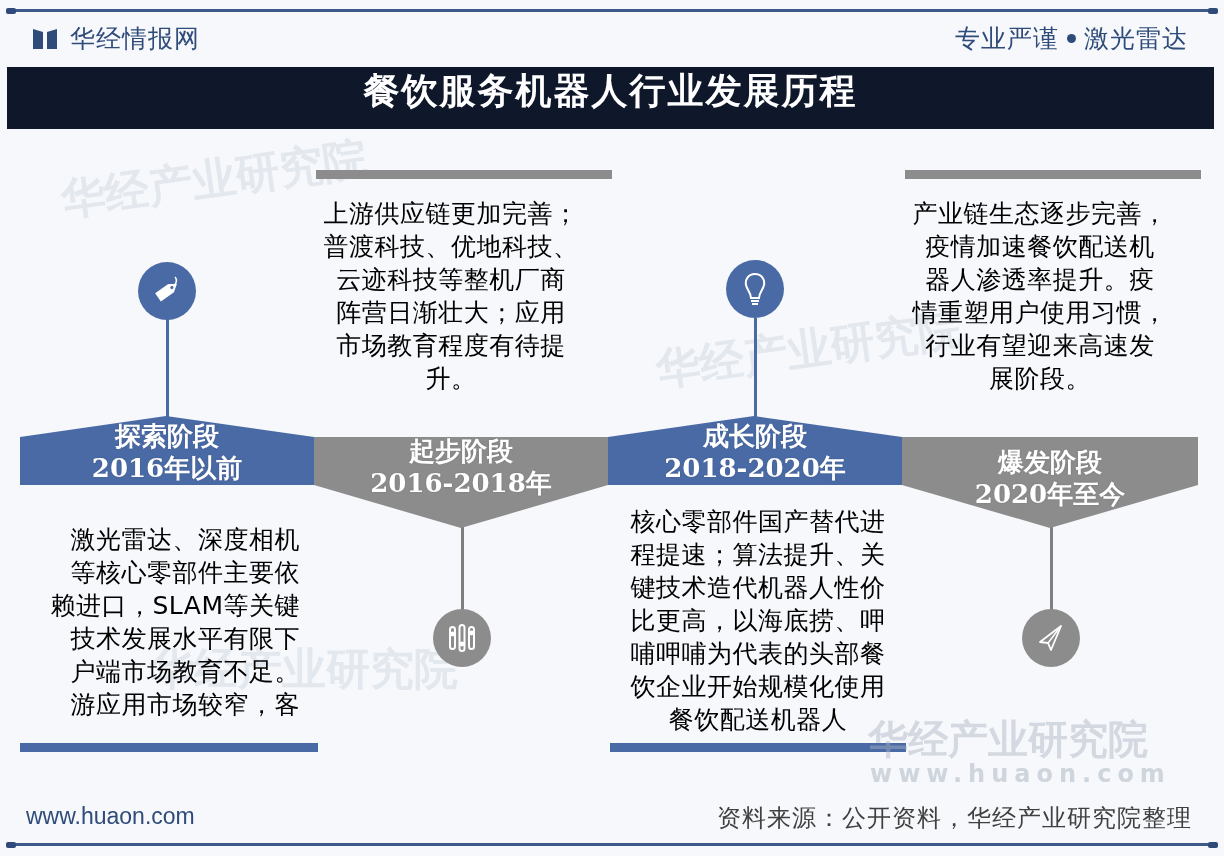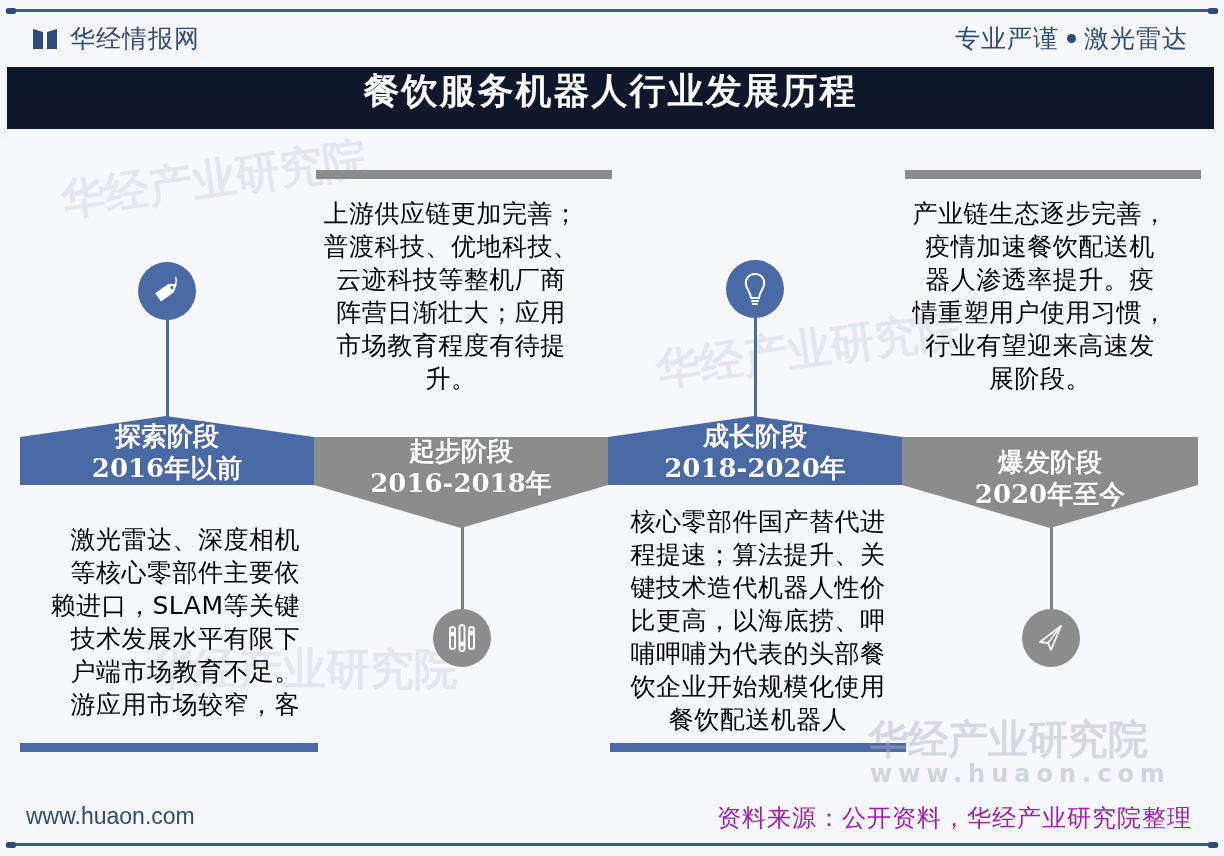--- a/index.html
+++ b/index.html
@@ -54,21 +54,21 @@
   .stem { position: absolute; width: 3px; }
   .icon-circle {
     position: absolute; width: 58px; height: 58px; border-radius: 50%;
     display: flex; align-items: center; justify-content: center;
   }
   .icon-circle.blue { background: #4a6aa5; }
   .icon-circle.gray { background: #8c8c8c; }
 
   
   .footer-left { left: 26px; top: 803px; font-size: 23px; color: #2f4b7a; font-family: "Liberation Sans", sans-serif; }
-  .footer-right { right: 32px; top: 802px; font-size: 24px; color: #a21caf; letter-spacing: 1px; }
+  .footer-right { right: 32px; top: 802px; font-size: 24px; color: #404040; letter-spacing: 1px; }
   .wm-url { position: absolute; color: rgba(160,170,185,0.45); font-size: 24px; font-weight: bold; letter-spacing: 6px; font-family: "DejaVu Sans", sans-serif; }
 </style>
 </head>
 <body>
 
 <div class="rule" style="left:8px; top:9px; width:1208px;"></div>
 <div class="rule-cap" style="left:6px; top:8px;"></div>
 <div class="rule-cap" style="left:1208px; top:8px;"></div>
 
 <div class="abs brand">

